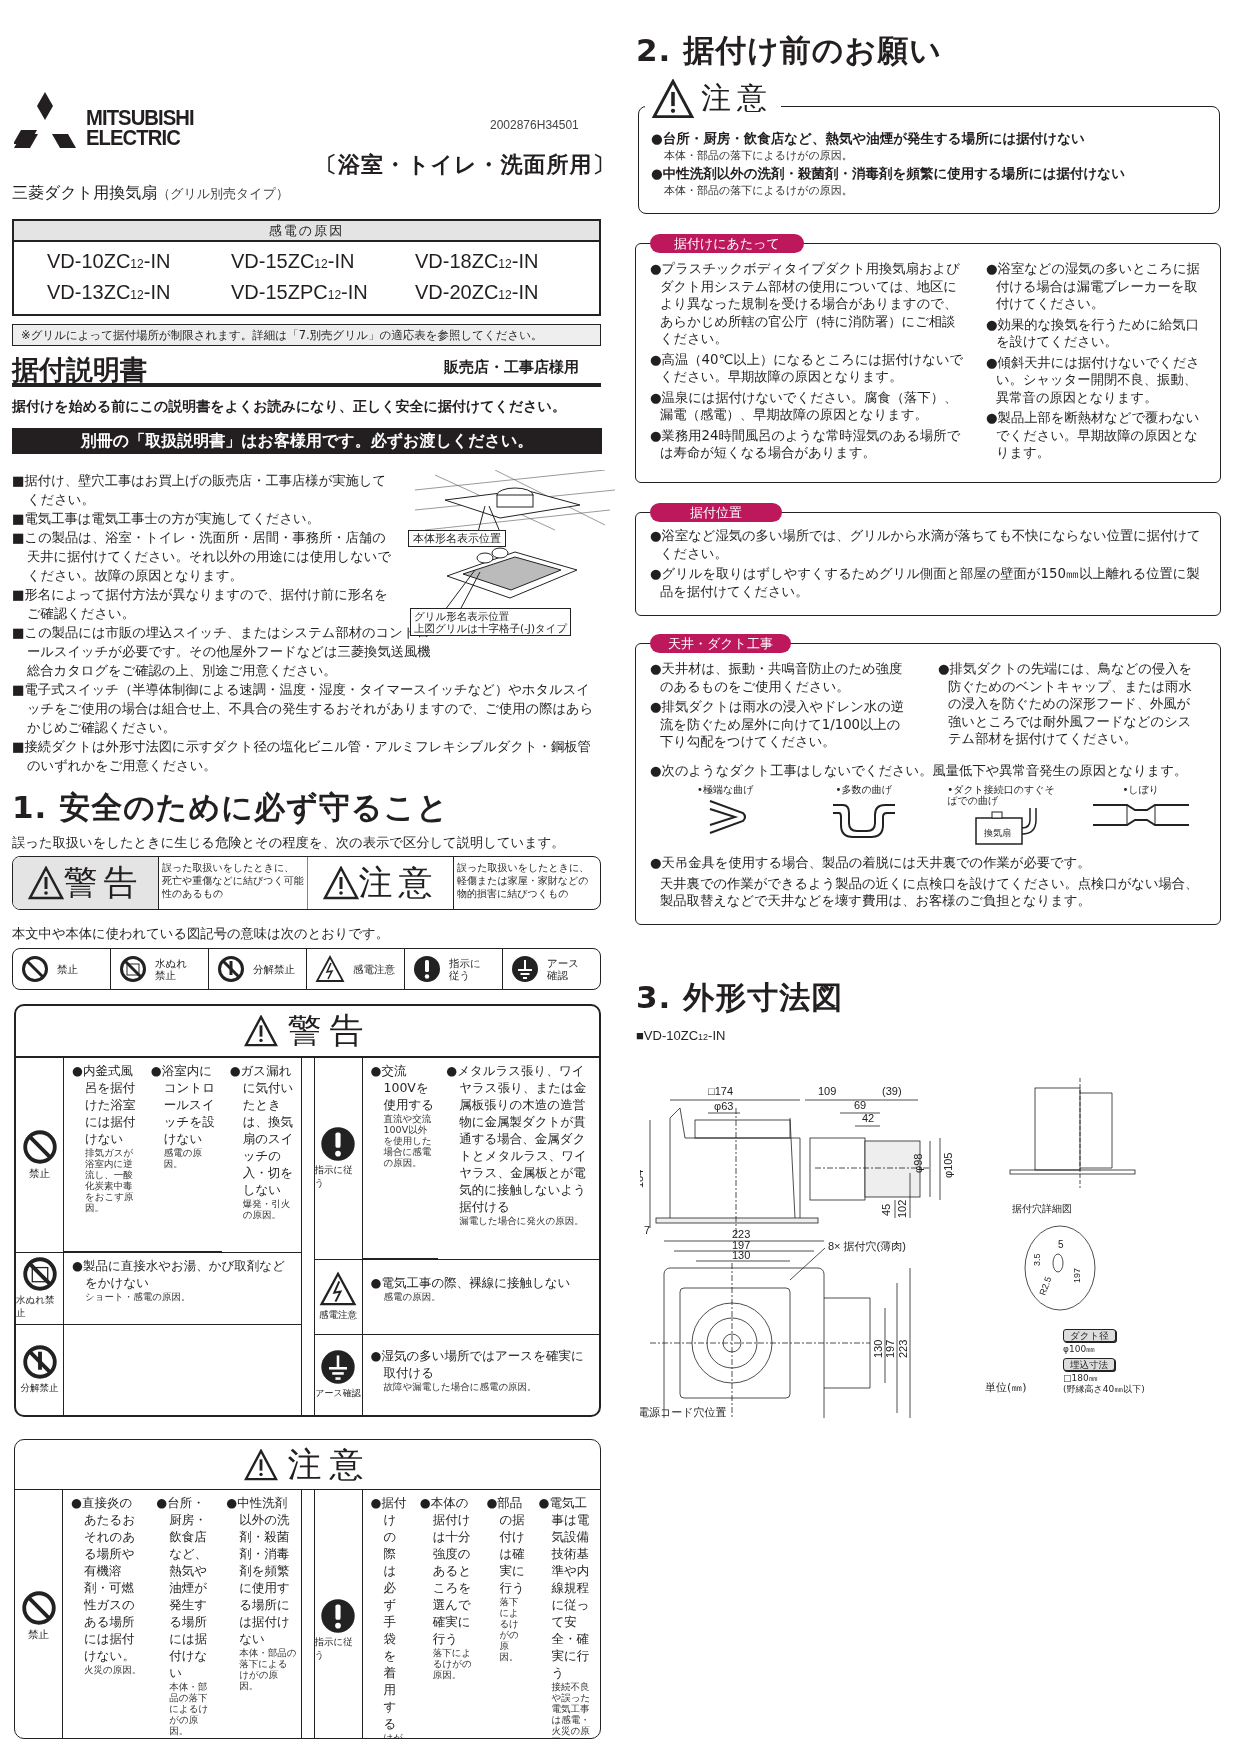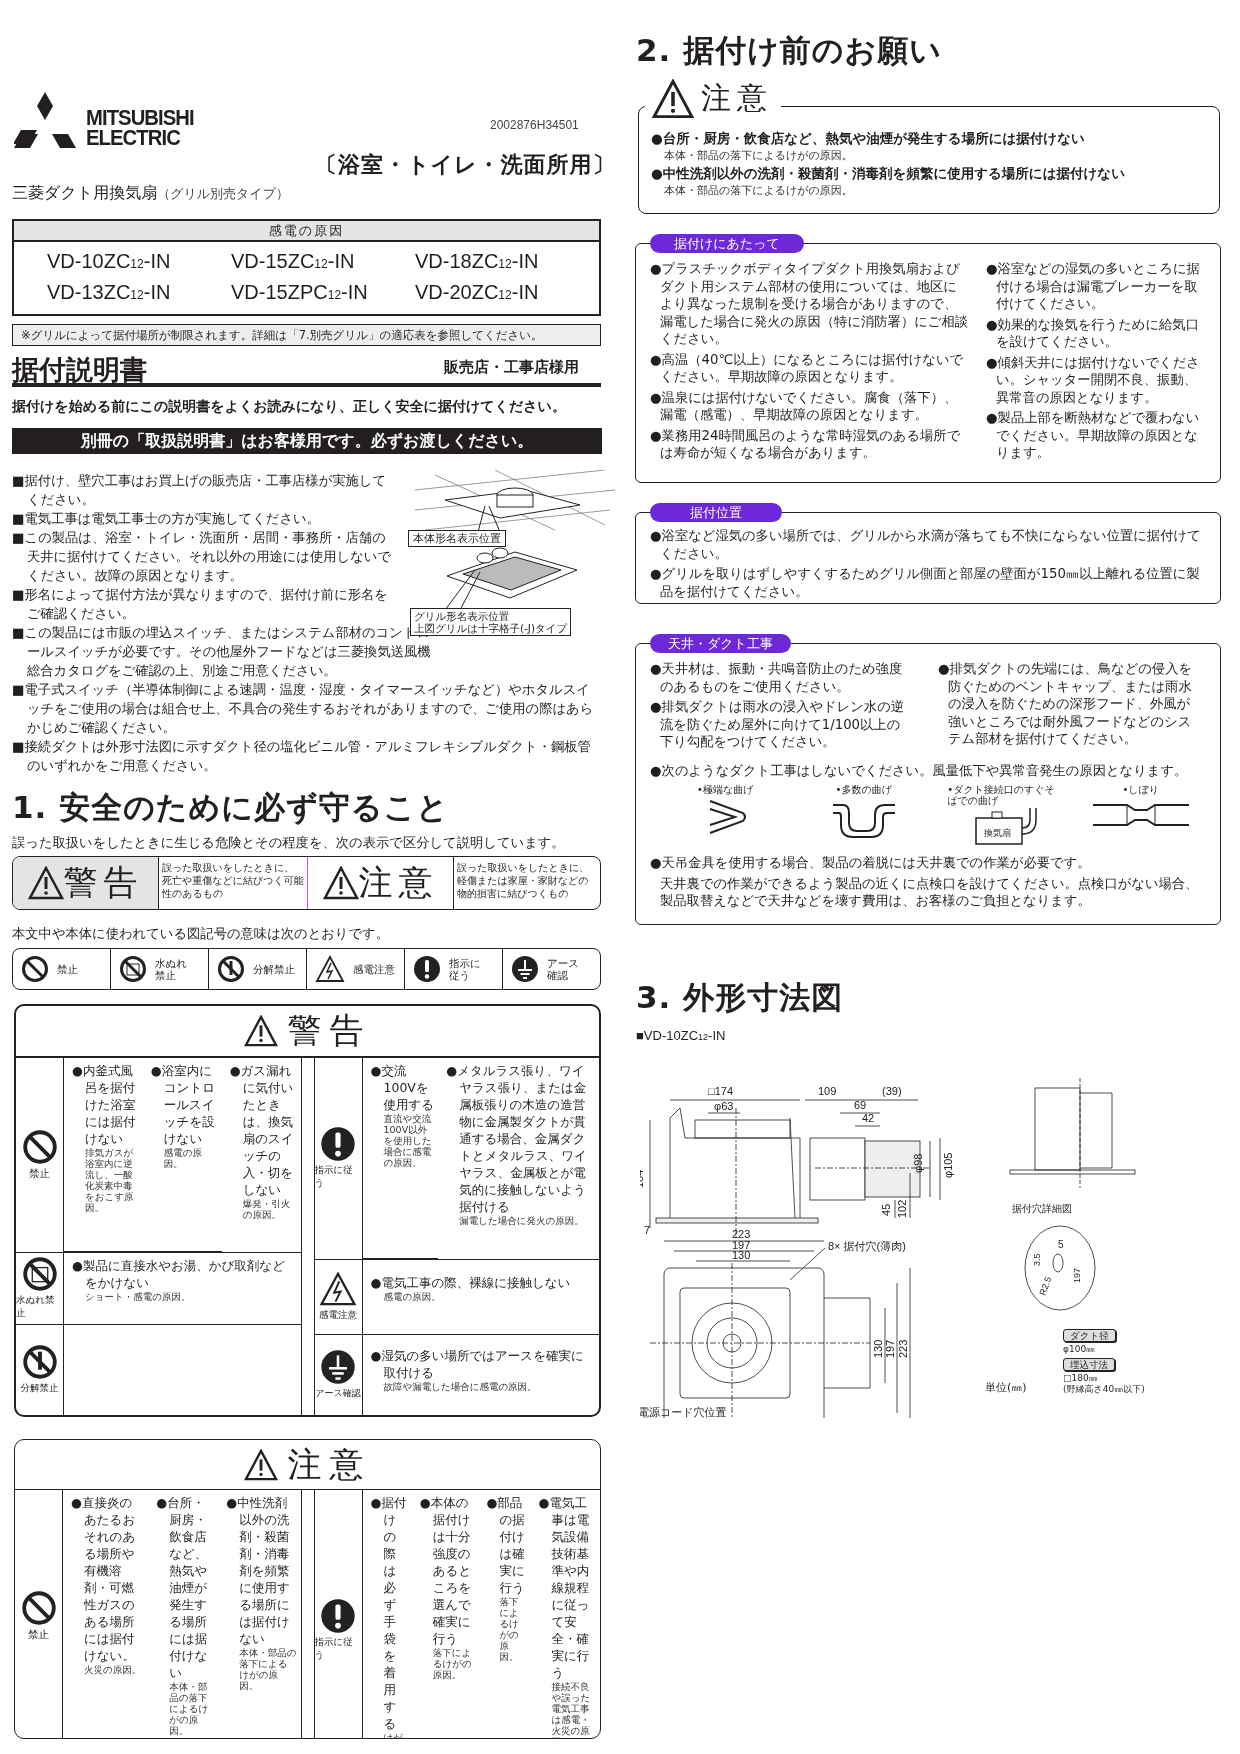--- a/index.html
+++ b/index.html
@@ -52,23 +52,23 @@
 .row:last-child{border-bottom:none}
 .row .m{font-size:12.5px;line-height:17px;padding-left:13px;text-indent:-13px}
 .row .s{font-size:9.5px;line-height:11px;padding-left:13px;color:#333}
 .sec2{left:636px;top:30px}
 .caut2{left:638px;top:106px;width:582px;height:108px;border:1px solid #222;border-radius:8px}
 .caut2hdr{left:645px;top:78px;background:#fff;padding:0 8px 0 6px;display:flex;align-items:center;gap:6px;font-size:30px;letter-spacing:6px}
 .caut2 .body{padding:22px 0 0 12px}
 .caut2 .m{font-size:13.5px;font-weight:bold;line-height:18px}
 .caut2 .s{font-size:11px;line-height:17px;padding-left:13px;color:#333}
 .pbox{border:1px solid #222;border-radius:6px}
-.pill{position:absolute;left:14px;top:-10px;background:#6d28d9;color:#fff;font-size:13px;padding:1px 24px 1px 24px;border-radius:10px;line-height:17px}
+.pill{position:absolute;left:14px;top:-10px;background:#be185d;color:#fff;font-size:13px;padding:1px 24px 1px 24px;border-radius:10px;line-height:17px}
 .b1{left:635px;top:243px;width:586px;height:240px}
-.b2{left:635px;top:512px;width:586px;height:92px}
+.b2{left:635px;top:512px;width:586px;height:104px}
 .b3{left:635px;top:643px;width:586px;height:282px}
 .pbox .cols{display:flex;gap:18px;padding:16px 10px 0 14px}
 .pbox .c{font-size:13.3px;line-height:17.5px}
 .pbox .it{padding-left:10px;text-indent:-10px;margin-bottom:3px}
 .pbox .full{padding:14px 10px 0 14px;font-size:13.3px;line-height:17.5px}
 .ducts{display:flex;justify-content:space-around;padding:2px 10px 0 20px;font-size:10px;line-height:11px}
 .ducts .d{display:flex;flex-direction:column;align-items:center;width:120px}
 .sec3{left:636px;top:977px}
 .dimlbl{left:636px;top:1028px;font-size:13px;font-family:"Liberation Sans",sans-serif}
 .dimlbl sub{font-size:9px;vertical-align:baseline}
@@ -434,21 +434,21 @@
       <rect x="16.5" y="11" width="3" height="12" fill="#222"></rect>
       <circle cx="18" cy="27" r="1.8" fill="#222"></circle>
     </svg>
   <span>注意</span>
 </div>
 
 <div class="abs pbox b1">
   <div class="pill">据付けにあたって</div>
   <div class="cols">
     <div class="c" style="width:318px">
-      <div class="it">●プラスチックボディタイプダクト用換気扇およびダクト用システム部材の使用については、地区により異なった規制を受ける場合がありますので、漏電した場合に発火の原因（特に消防署）にご相談ください。</div>
+      <div class="it">●プラスチックボディタイプダクト用換気扇およびダクト用システム部材の使用については、地区により異なった規制を受ける場合がありますので、あらかじめ所轄の官公庁（特に消防署）にご相談ください。</div>
       <div class="it">●高温（40℃以上）になるところには据付けないでください。早期故障の原因となります。</div>
       <div class="it">●温泉には据付けないでください。腐食（落下）、漏電（感電）、早期故障の原因となります。</div>
       <div class="it">●業務用24時間風呂のような常時湿気のある場所では寿命が短くなる場合があります。</div>
     </div>
     <div class="c" style="width:220px">
       <div class="it">●浴室などの湿気の多いところに据付ける場合は漏電ブレーカーを取付けてください。</div>
       <div class="it">●効果的な換気を行うために給気口を設けてください。</div>
       <div class="it">●傾斜天井には据付けないでください。シャッター開閉不良、振動、異常音の原因となります。</div>
       <div class="it">●製品上部を断熱材などで覆わないでください。早期故障の原因となります。</div>
     </div>

